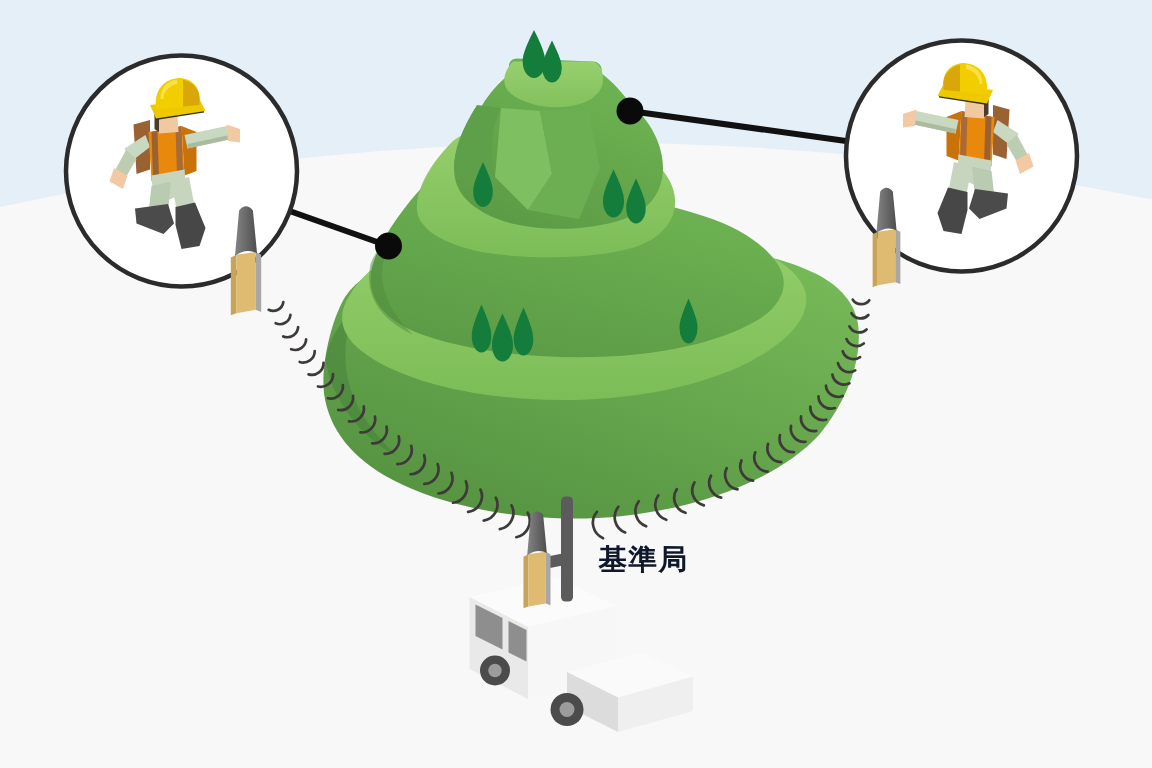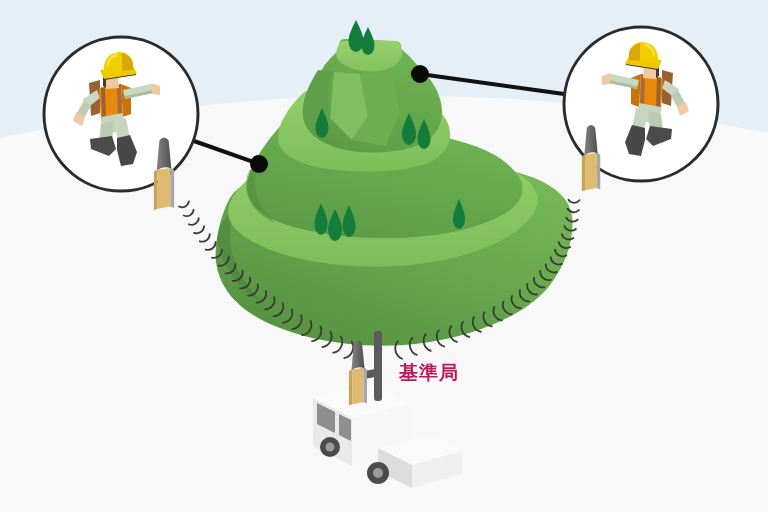--- a/index.html
+++ b/index.html
@@ -1,20 +1,20 @@
 <!DOCTYPE html>
 <html><head>
 <meta charset="utf-8">
 <style>
   html,body{margin:0;padding:0;background:#e4eff8;}
   #stage{position:relative;width:768px;height:512px;overflow:hidden;font-family:"Liberation Sans",sans-serif;}
   #stage svg{position:absolute;left:0;top:0;}
   .label{
     position:absolute;left:399px;top:360px;
-    font-size:19px;font-weight:bold;color:#be185d;letter-spacing:1px;
+    font-size:19px;font-weight:bold;color:#0f172a;letter-spacing:1px;
     font-family:Liberation Serif, serif;white-space:nowrap;
   }
 </style>
 </head>
 <body>
 
 <div id="stage">
 <svg width="768" height="512" viewBox="0 0 768 512">
   <defs>
     <linearGradient id="baseG" x1="0.8" y1="0" x2="0.1" y2="1">

